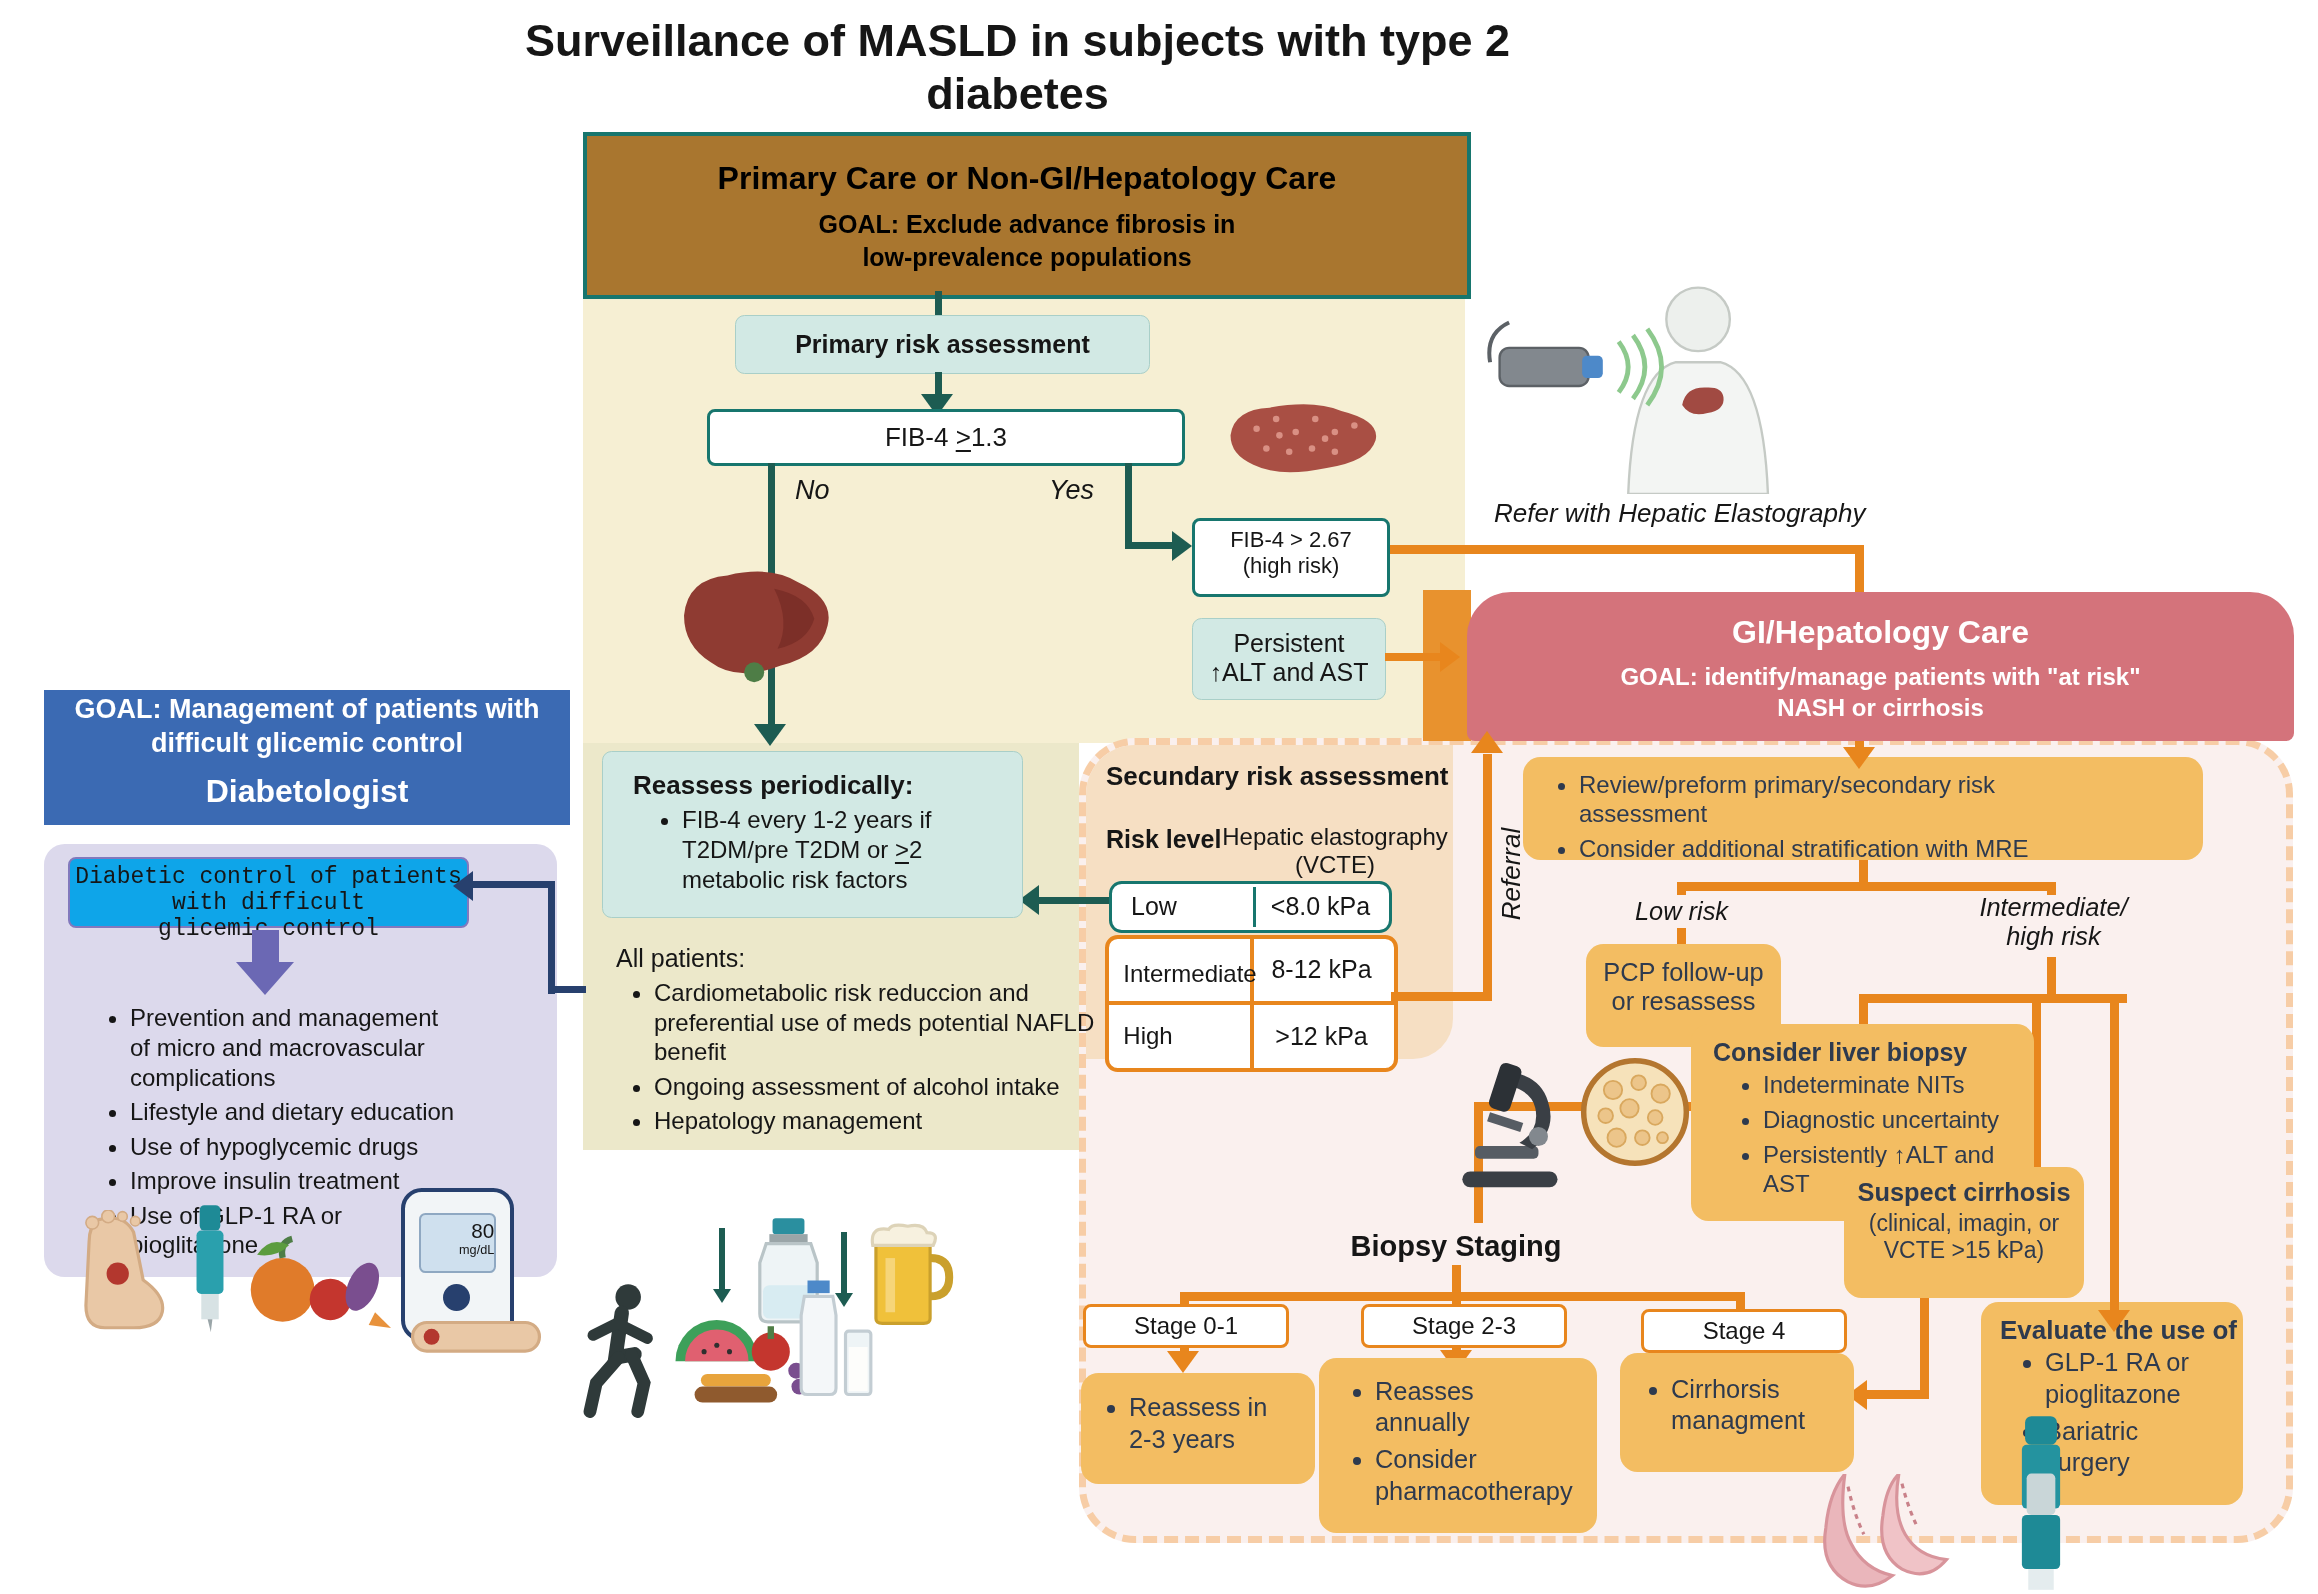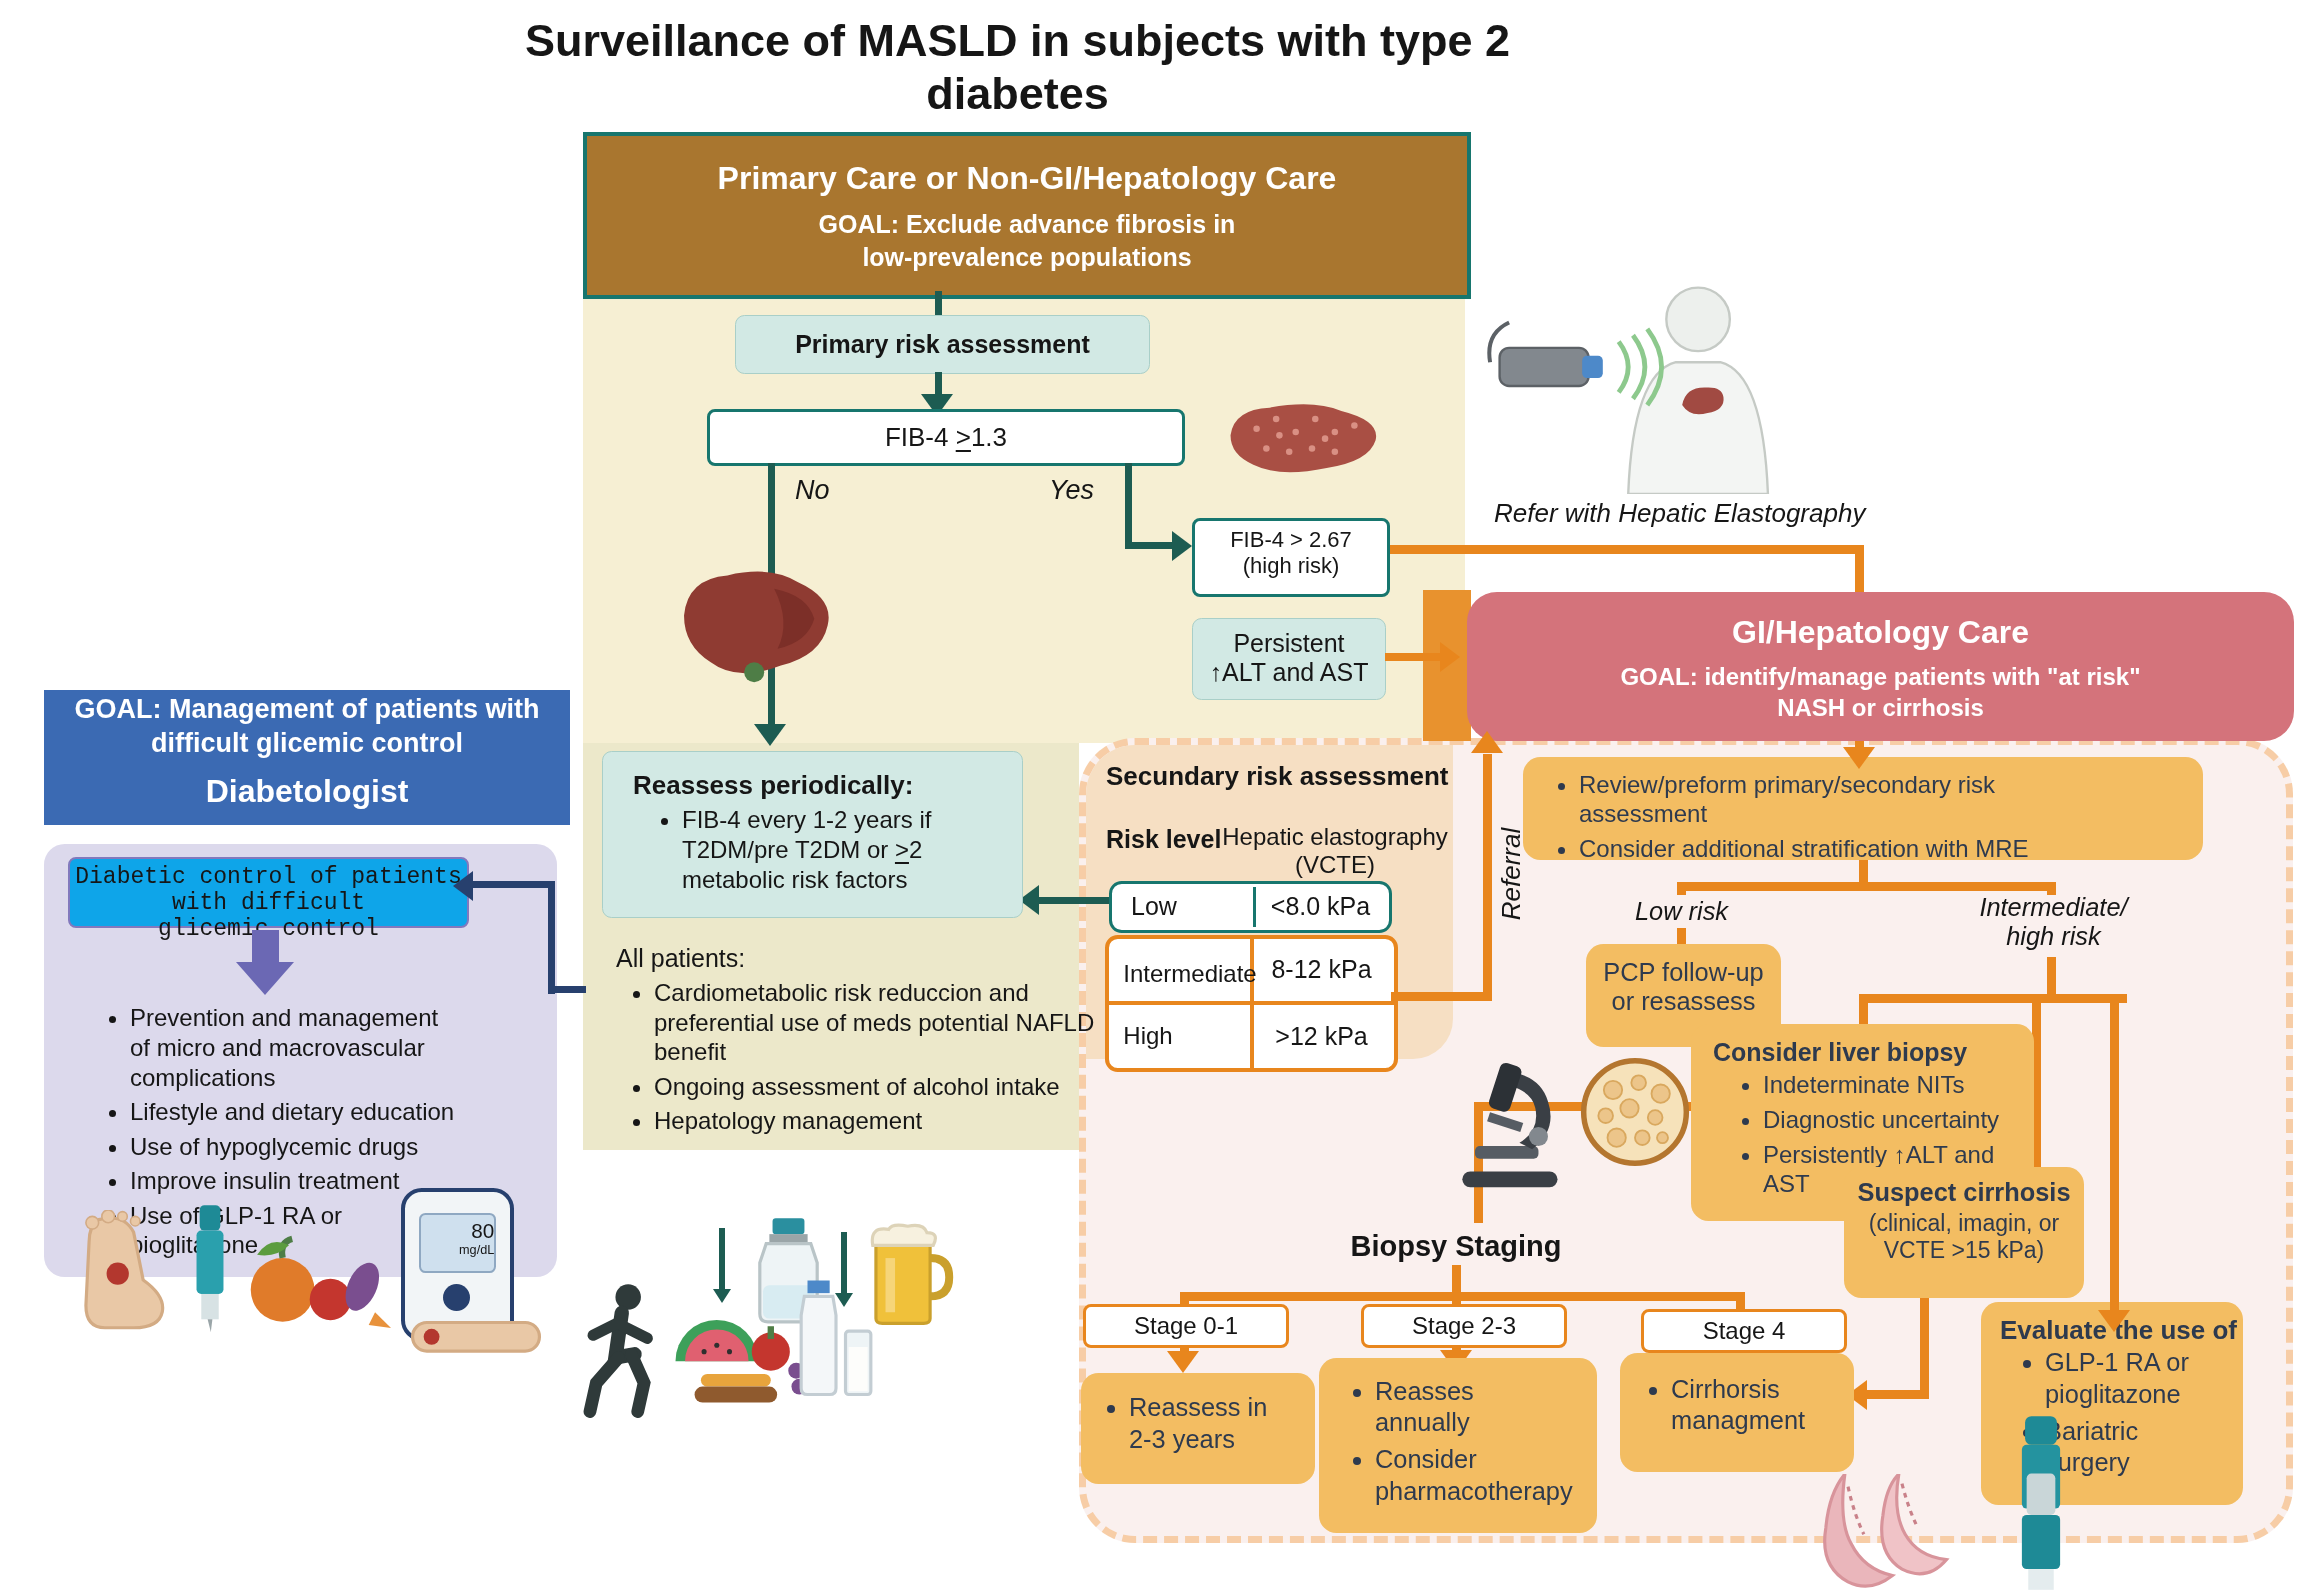--- a/index.html
+++ b/index.html
@@ -10,21 +10,21 @@
   .ctr{text-align:center;}
   .bold{font-weight:bold;}
   .ital{font-style:italic;}
   .ugt{text-decoration:underline;text-underline-offset:4px;}
   
   .panel-yellow{background:#f6efd3;}
   .panel-yellow2{background:#ece8ca;}
   .panel-pink{background:#faf0ee;border:7.2px dashed #f7cda6;border-radius:56px;}
   .panel-peach{background:#f6dfc3;border-radius:49px 0 40px 0;}
   .panel-lav{background:#dcd9ec;border-radius:20.7px;}
-  .hdr-brown{background:#a9762f;border:4px solid #17766e;color:#ffffff;}
+  .hdr-brown{background:#a9762f;border:4px solid #17766e;color:#000000;}
   .hdr-rose{background:#d4737b;border-radius:44px 44px 8px 8px;color:#fff;}
   .hdr-blue{background:#3b6ab3;color:#fff;}
   
   .teal-box{background:#d2e9e4;border:1.6px solid #a9cfc8;border-radius:9.5px;}
   .white-teal{background:#fff;border:3.2px solid #17766e;border-radius:8px;}
   .white-orange{background:#fff;border:4px solid #e8861d;border-radius:8px;}
   .amber{background:#f3bd62;border-radius:17.5px;color:#2e3a4e;}
   .lav-box{background:#0ea5e9;border:2.4px solid #8279bd;border-radius:8px;font-family:Liberation Mono, monospace;}
   
   .hline,.vline{background:#e8861d;}
@@ -131,21 +131,21 @@
     </g>
     <g stroke="#8dc98d" stroke-width="6" fill="none">
       <path d="M168 70 Q192 102 168 134"></path>
       <path d="M186 62 Q216 102 186 142"></path>
       <path d="M204 54 Q240 102 204 150"></path>
     </g>
   </svg>
   <div class="abs ital" style="left:1494px;top:498px;width:397px;font-size:26px;z-index:4;">Refer with Hepatic Elastography</div>
 
   <div class="abs" style="left:1423px;top:590px;width:48px;height:151px;background:#e8922e;z-index:2;"></div>
-  <div class="abs hdr-rose" style="left:1467px;top:592px;width:827px;height:149px;z-index:3;border-radius:30px;">
+  <div class="abs hdr-rose" style="left:1467px;top:592px;width:827px;height:149px;z-index:3;">
     <div class="ctr bold" style="font-size:32px;margin-top:22px;">GI/Hepatology Care</div>
     <div class="ctr bold ml" style="font-size:24px;margin-top:9.5px;line-height:1.3;">GOAL: identify/manage patients with "at risk"
 NASH or cirrhosis</div>
   </div>
 
   <div class="abs bold" style="left:1106px;top:761px;font-size:26px;z-index:4;">Secundary risk assessment</div>
   <div class="abs bold" style="left:1106px;top:825px;font-size:25px;z-index:4;">Risk level</div>
   <div class="abs ml ctr" style="left:1216px;top:823px;width:238px;font-size:24px;z-index:4;">Hepatic elastography
 (VCTE)</div>
 

